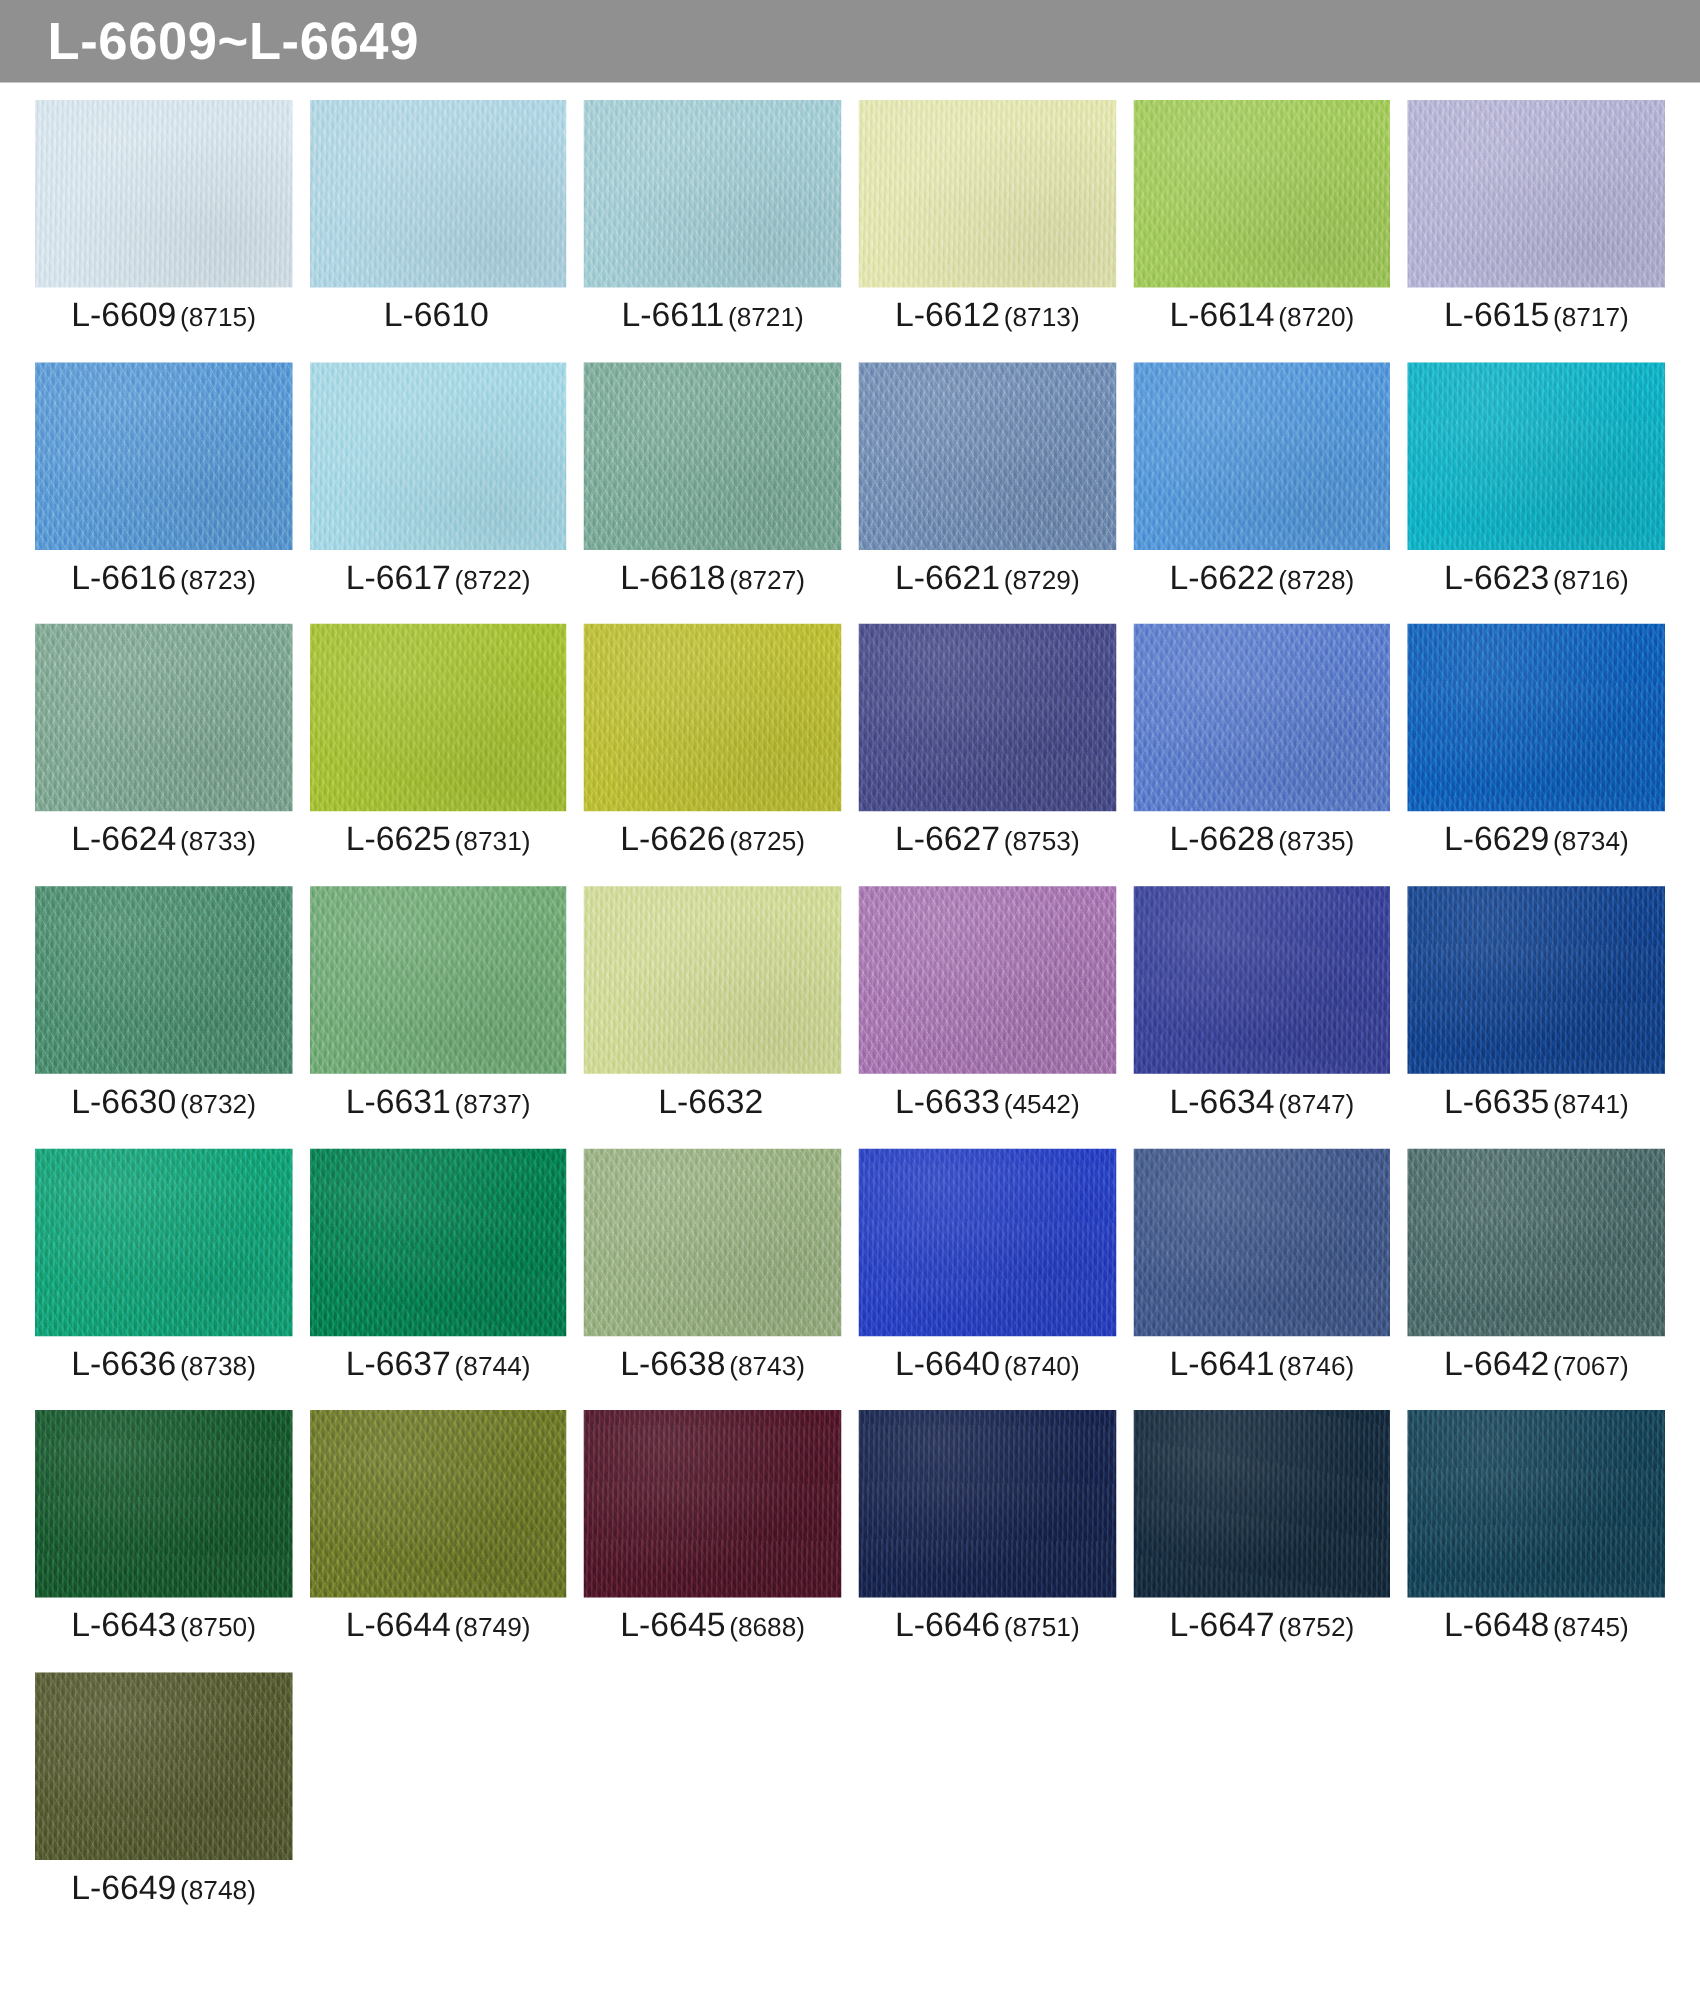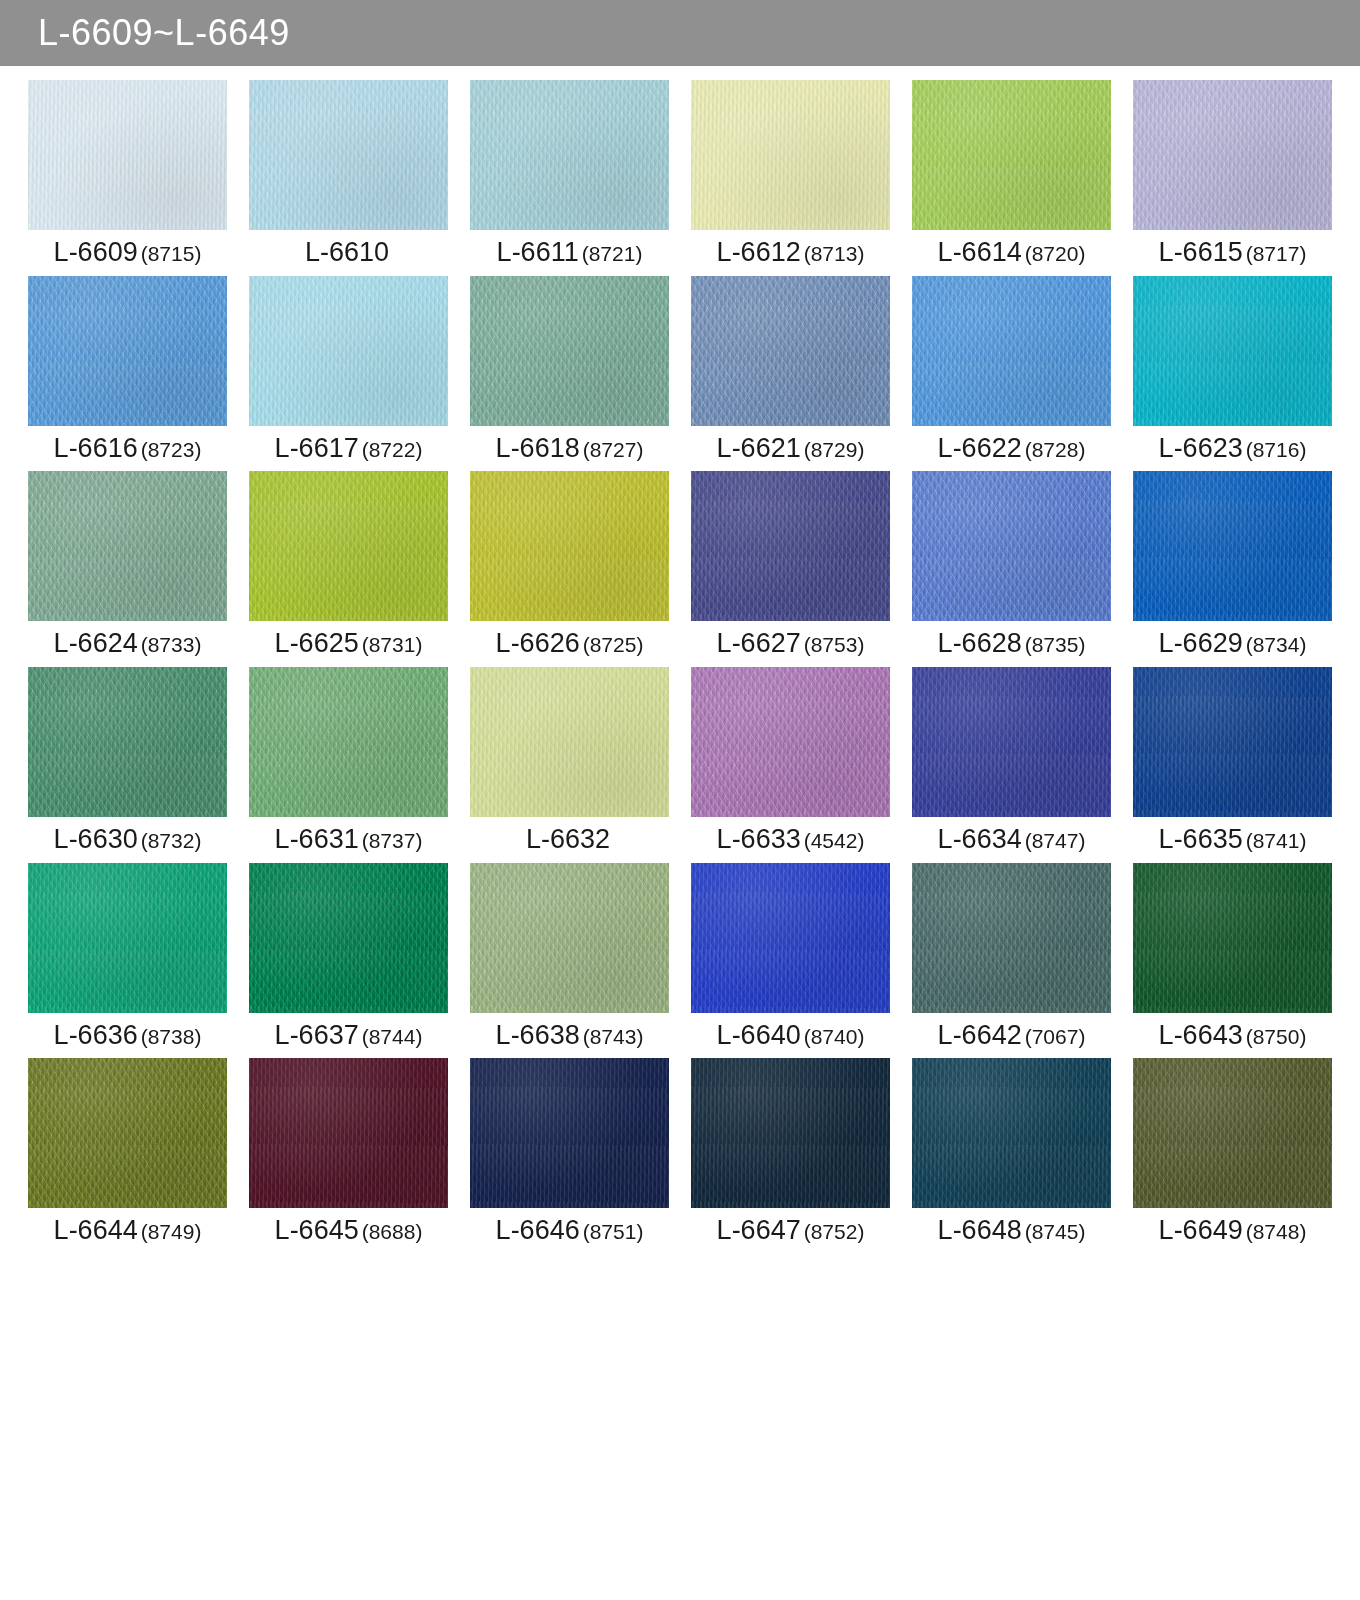--- a/index.html
+++ b/index.html
@@ -22,34 +22,35 @@
   #header-bar {
     width: 100%;
     height: 66px;
     background: #909090;
     display: flex;
     align-items: center;
     padding-left: 38px;
   }
   #header-title {
     color: #ffffff;
-    font-size: 36px;
-    font-weight: 400;
+    font-size: 42px;
+    font-weight: 700;
     letter-spacing: 0.5px;
     line-height: 1;
     font-family: "Liberation Sans", sans-serif;
   }
 
   
   #swatch-grid {
     padding: 14px 28px 0 28px;
     display: grid;
     grid-template-columns: repeat(6, 1fr);
     column-gap: 22px;
     row-gap: 0px;
+    gap: 14px;
   }
   .swatch-cell {
     display: flex;
     flex-direction: column;
     align-items: center;
     margin-bottom: 8px;
   }
   .swatch-chip {
     width: 100%;
     height: 150px;
@@ -231,20 +232,24 @@
       </div>
       <div class="swatch-cell">
         <div class="swatch-chip" style="background-color: rgb(156, 180, 133);"></div>
         <div class="swatch-label"><span class="name">L-6638</span><span class="code">(8743)</span></div>
       </div>
       <div class="swatch-cell">
         <div class="swatch-chip" style="background-color: rgb(39, 64, 198);"></div>
         <div class="swatch-label"><span class="name">L-6640</span><span class="code">(8740)</span></div>
       </div>
       <div class="swatch-cell">
+        <div class="swatch-chip" style="background-color: rgb(65, 89, 140);"></div>
+        <div class="swatch-label"><span class="name">L-6641</span><span class="code">(8746)</span></div>
+      </div>
+      <div class="swatch-cell">
         <div class="swatch-chip" style="background-color: rgb(76, 108, 107);"></div>
         <div class="swatch-label"><span class="name">L-6642</span><span class="code">(7067)</span></div>
       </div>
       <div class="swatch-cell">
         <div class="swatch-chip" style="background-color: rgb(21, 89, 44);"></div>
         <div class="swatch-label"><span class="name">L-6643</span><span class="code">(8750)</span></div>
       </div>
       <div class="swatch-cell">
         <div class="swatch-chip" style="background-color: rgb(110, 122, 38);"></div>
         <div class="swatch-label"><span class="name">L-6644</span><span class="code">(8749)</span></div>

